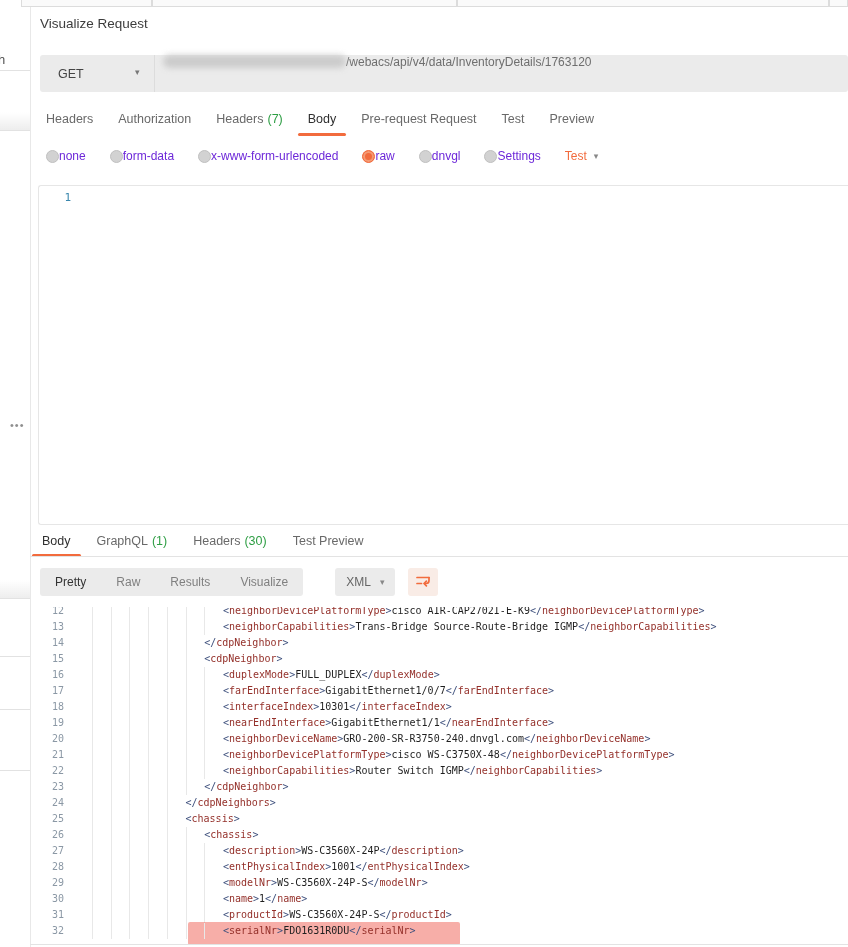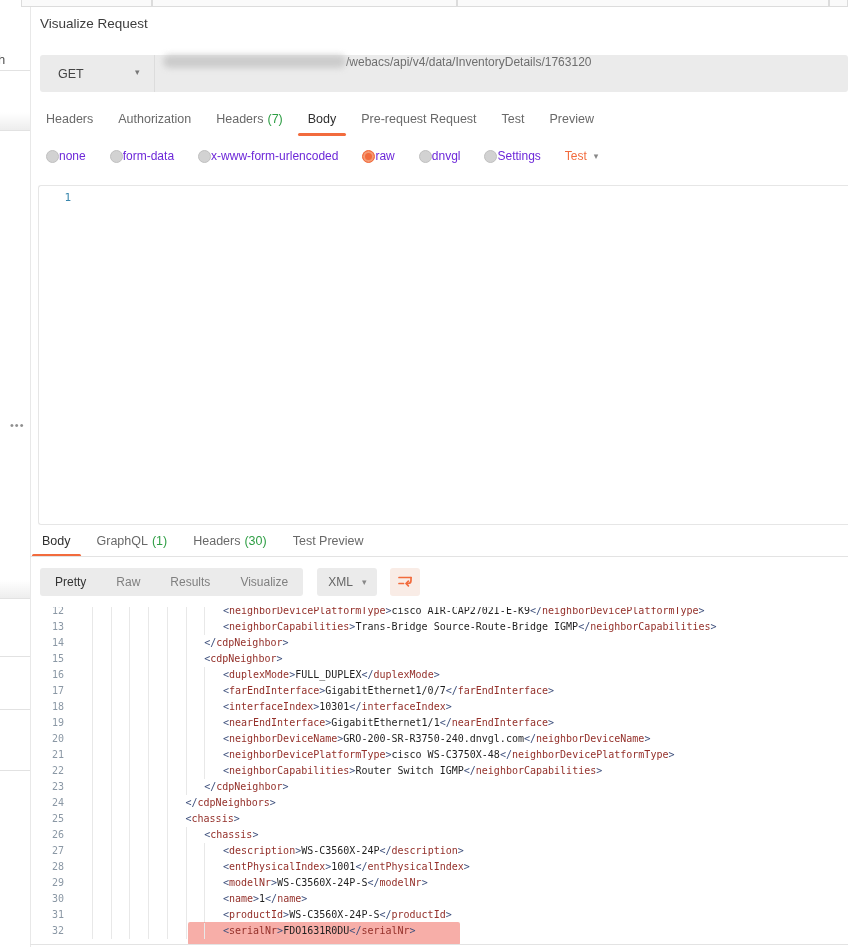--- a/index.html
+++ b/index.html
@@ -41,21 +41,21 @@
   .editor{position:absolute;left:38px;top:185px;right:0;height:340px;border:1px solid #e6e6e6;border-right:none;border-radius:3px 0 0 3px;background:#fff;cursor:text}
   .editor .ln{position:absolute;left:20px;top:5px;width:12px;text-align:right;font-family:"DejaVu Sans Mono",monospace;font-size:11px;color:#3a87ad}
 
   
   .resp-tabs{position:absolute;left:30px;top:530px;right:0;height:27px;display:flex;gap:6px;padding-left:2px}
   .resp-divider{position:absolute;left:30px;top:556px;right:0;height:1px;background:#e3e3e3}
   .resp-toolbar{position:absolute;left:30px;top:568px;right:0;height:28px;display:flex;align-items:center;padding-left:10px}
   .view-group{display:flex;height:28px;background:#ebebeb;border-radius:3px;overflow:hidden}
   .vmode{display:flex;align-items:center;padding:0 15px;font-size:12px;color:#808080;cursor:pointer}
   .vmode.active{color:#333}
-  .lang-select{margin-left:14px;height:28px;display:flex;align-items:center;gap:9px;padding:0 11px;background:#ebebeb;border-radius:3px;font-size:12px;color:#666;cursor:pointer}
+  .lang-select{margin-left:32px;height:28px;display:flex;align-items:center;gap:9px;padding:0 11px;background:#ebebeb;border-radius:3px;font-size:12px;color:#666;cursor:pointer}
   .lang-select .caret{font-size:9px;color:#888}
   .wrap-btn{margin-left:13px;width:30px;height:28px;border:none;background:#f9ece6;border-radius:3px;display:flex;align-items:center;justify-content:center;cursor:pointer}
 
   .code{position:absolute;left:30px;top:607px;right:0;height:338px;overflow:hidden;border-bottom:1px solid #e3e3e3;font-family:"DejaVu Sans Mono",monospace;font-size:10px}
   .code-inner{margin-top:-4px}
   .cline{position:relative;height:16px;line-height:16px;white-space:pre}
   .lnum{position:absolute;left:0;top:0;width:34px;text-align:right;color:#8b98a5}
   .lcontent{position:absolute;left:62px;top:0;right:0;height:16px}
   .guide{position:absolute;top:0;height:16px;border-left:1px solid #e8e8e8}
   .ltext{position:absolute;top:0;z-index:1}

